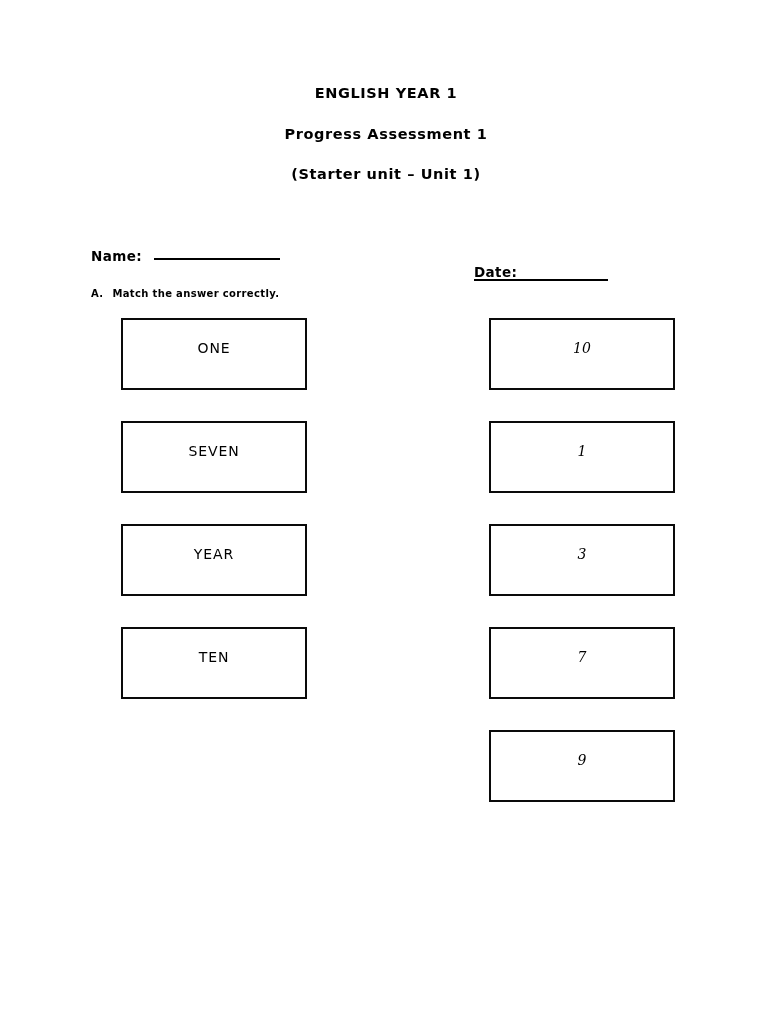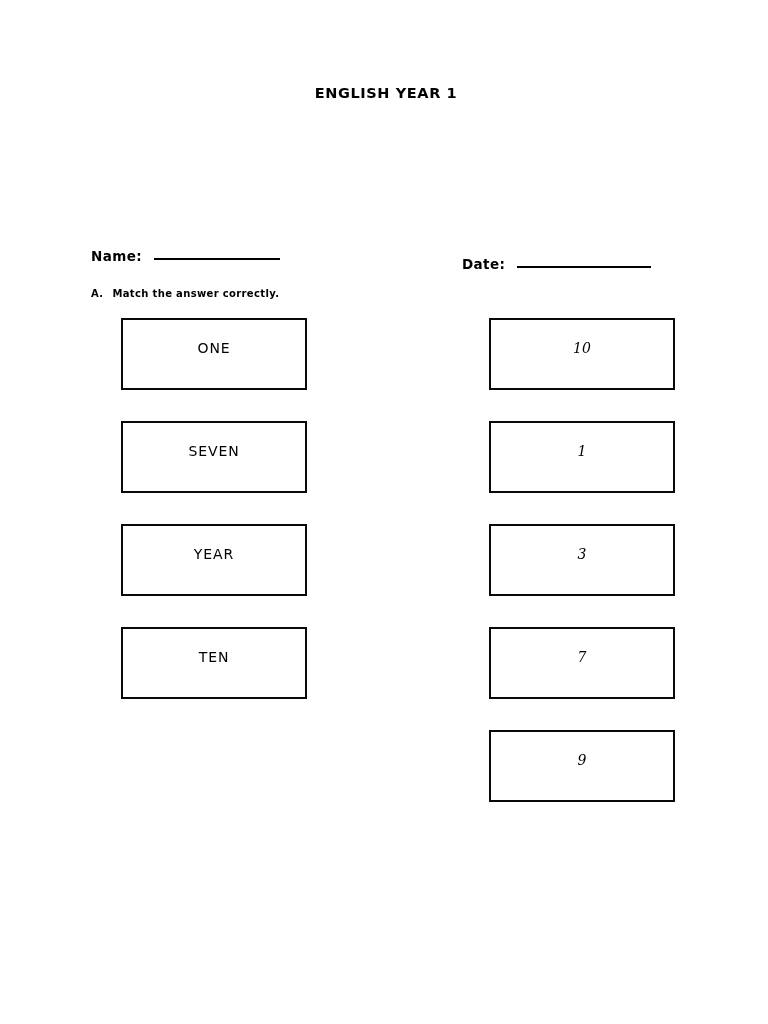--- a/index.html
+++ b/index.html
@@ -56,21 +56,21 @@
     position: absolute;
     display: flex;
     align-items: baseline;
     font-family: "DejaVu Sans", sans-serif;
     font-weight: bold;
     font-size: 13.5px;
     letter-spacing: 0.4px;
     white-space: nowrap;
   }
   .meta-field.name-field { left: 91px; top: 0; }
-  .meta-field.date-field { left: 462px; top: 8px; }
+  .meta-field.date-field { left: 462px; top: 16px; flex-direction: column; }
   .meta-label { color: #000; }
   .meta-rule {
     display: inline-block;
     border-bottom: 2.2px solid #000;
     height: 0;
     margin-left: 12px;
     position: relative;
     top: -1px;
   }
   .name-field .meta-rule { width: 126px; }
@@ -139,20 +139,22 @@
     letter-spacing: 0.2px;
   }
 </style>
 </head>
 <body>
 
 <div class="page">
 
   <div class="heading-block">
     <div class="heading-line title-1">ENGLISH YEAR 1</div>
+    <div class="heading-line title-2">Progress Assessment 1</div>
+    <div class="heading-line title-3">(Starter unit – Unit 1)</div>
   </div>
 
   <div class="meta-row">
     <div class="meta-field name-field">
       <span class="meta-label">Name:</span>
       <span class="meta-rule"></span>
     </div>
     <div class="meta-field date-field">
       <span class="meta-label">Date:</span>
       <span class="meta-rule"></span>

